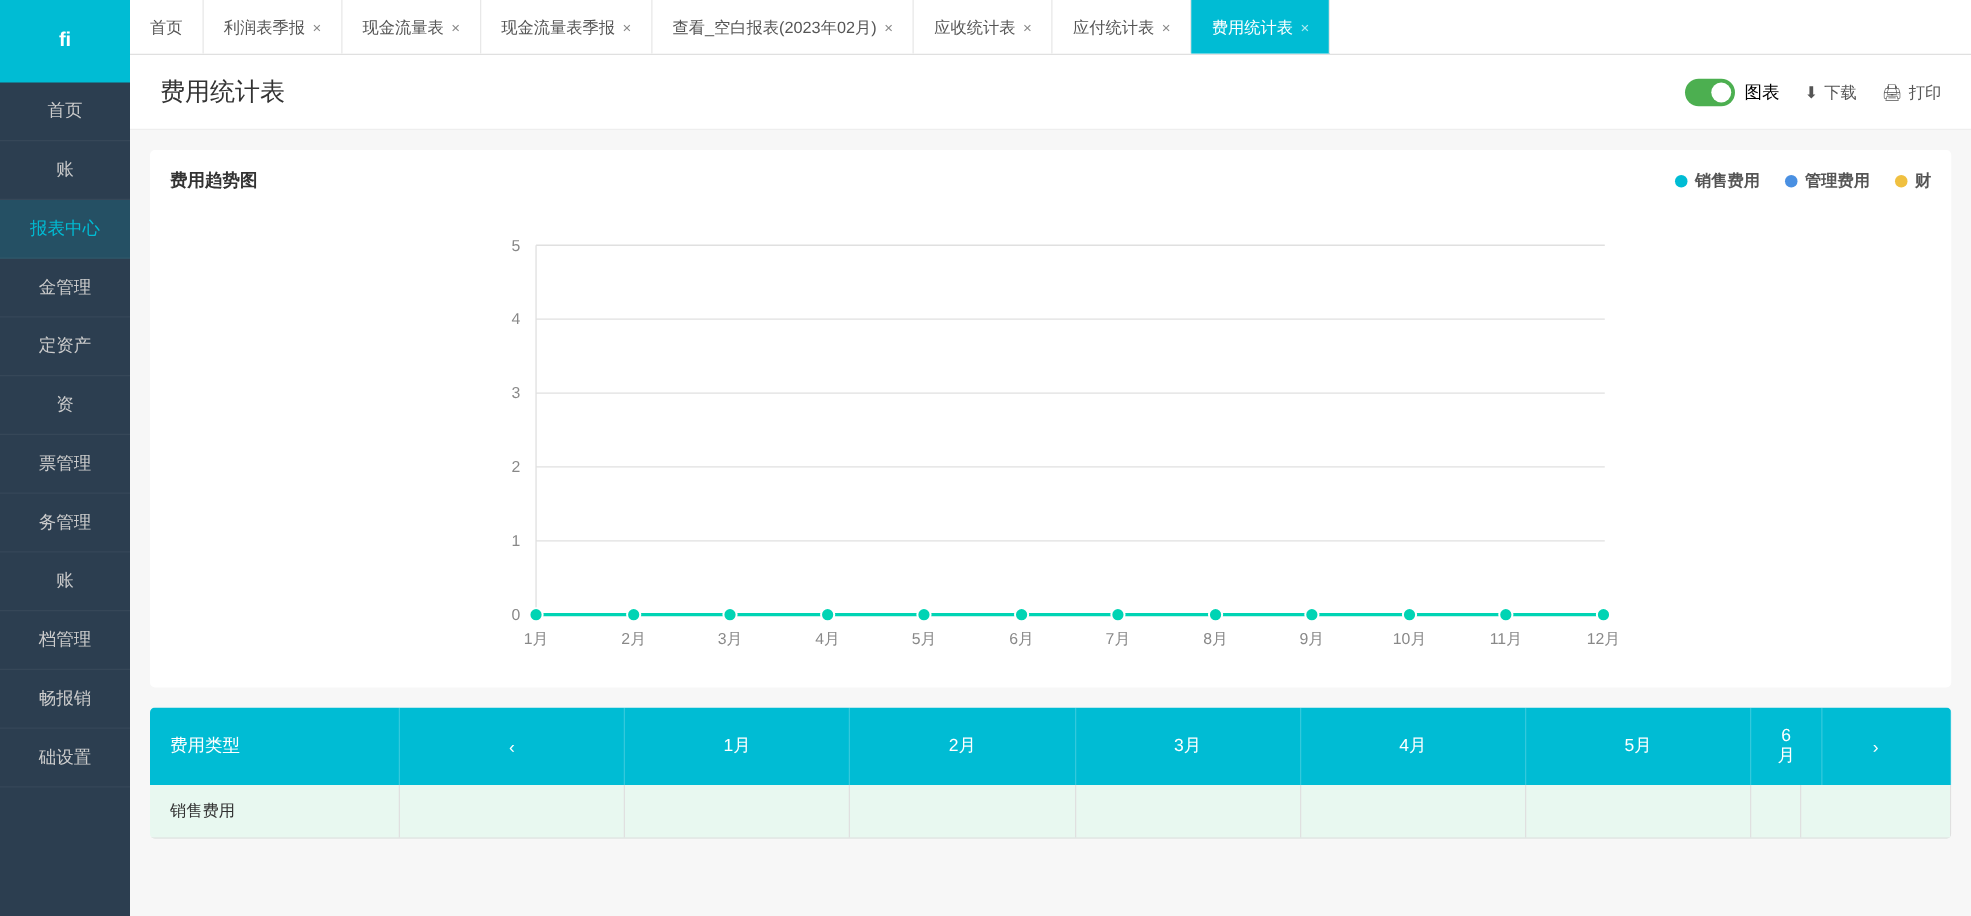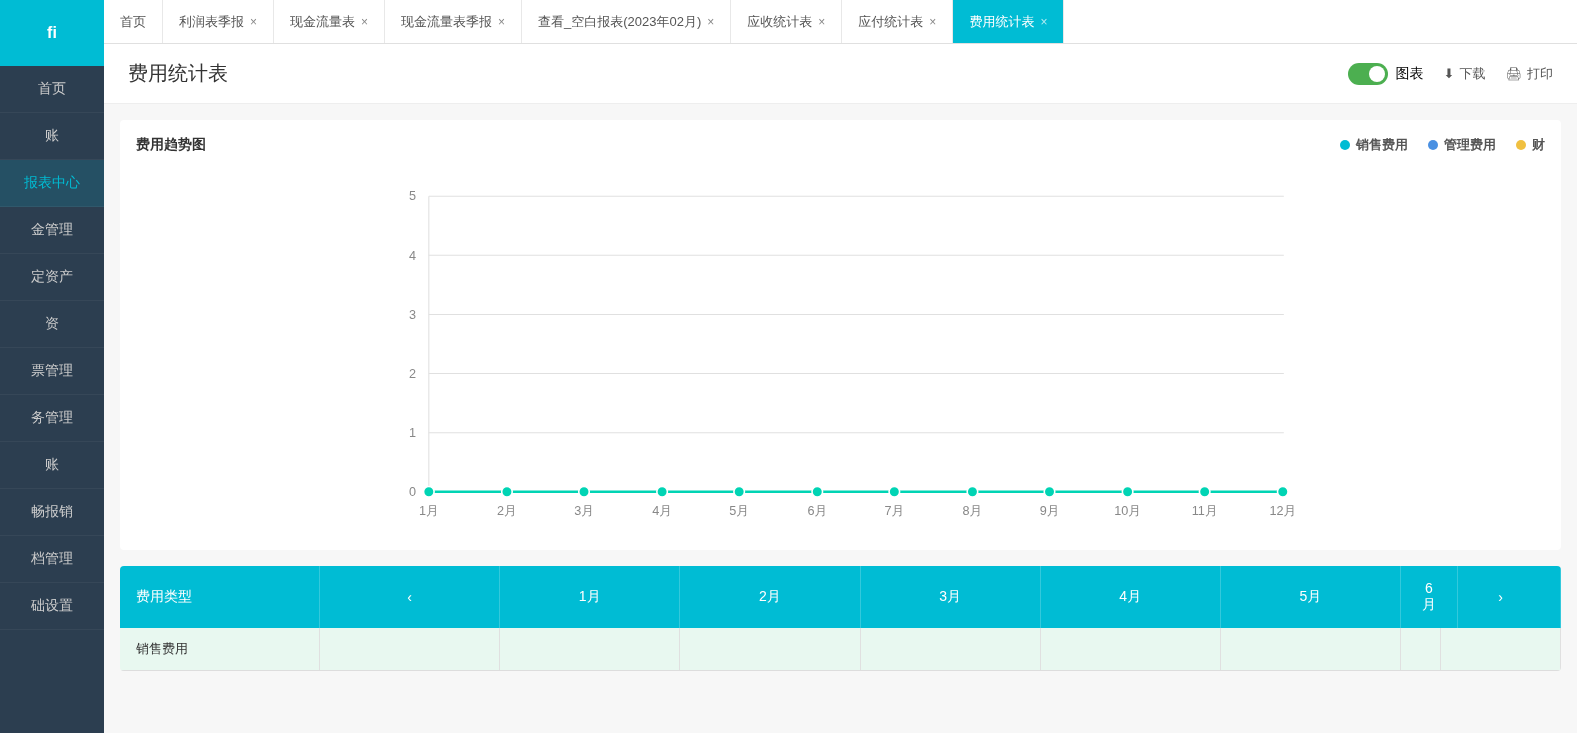--- a/index.html
+++ b/index.html
@@ -233,22 +233,22 @@
   <div class="sidebar-logo">fi</div>
   <div class="sidebar-item">首页</div>
   <div class="sidebar-item">账</div>
   <div class="sidebar-item active">报表中心</div>
   <div class="sidebar-item">金管理</div>
   <div class="sidebar-item">定资产</div>
   <div class="sidebar-item">资</div>
   <div class="sidebar-item">票管理</div>
   <div class="sidebar-item">务管理</div>
   <div class="sidebar-item">账</div>
+  <div class="sidebar-item">档管理</div>
   <div class="sidebar-item">畅报销</div>
-  <div class="sidebar-item">档管理</div>
   <div class="sidebar-item">础设置</div>
 </div>
 
 <div class="main">
 
   <div class="tab-bar">
     <div class="tab">
       <span>首页</span>
     </div>
     <div class="tab">

